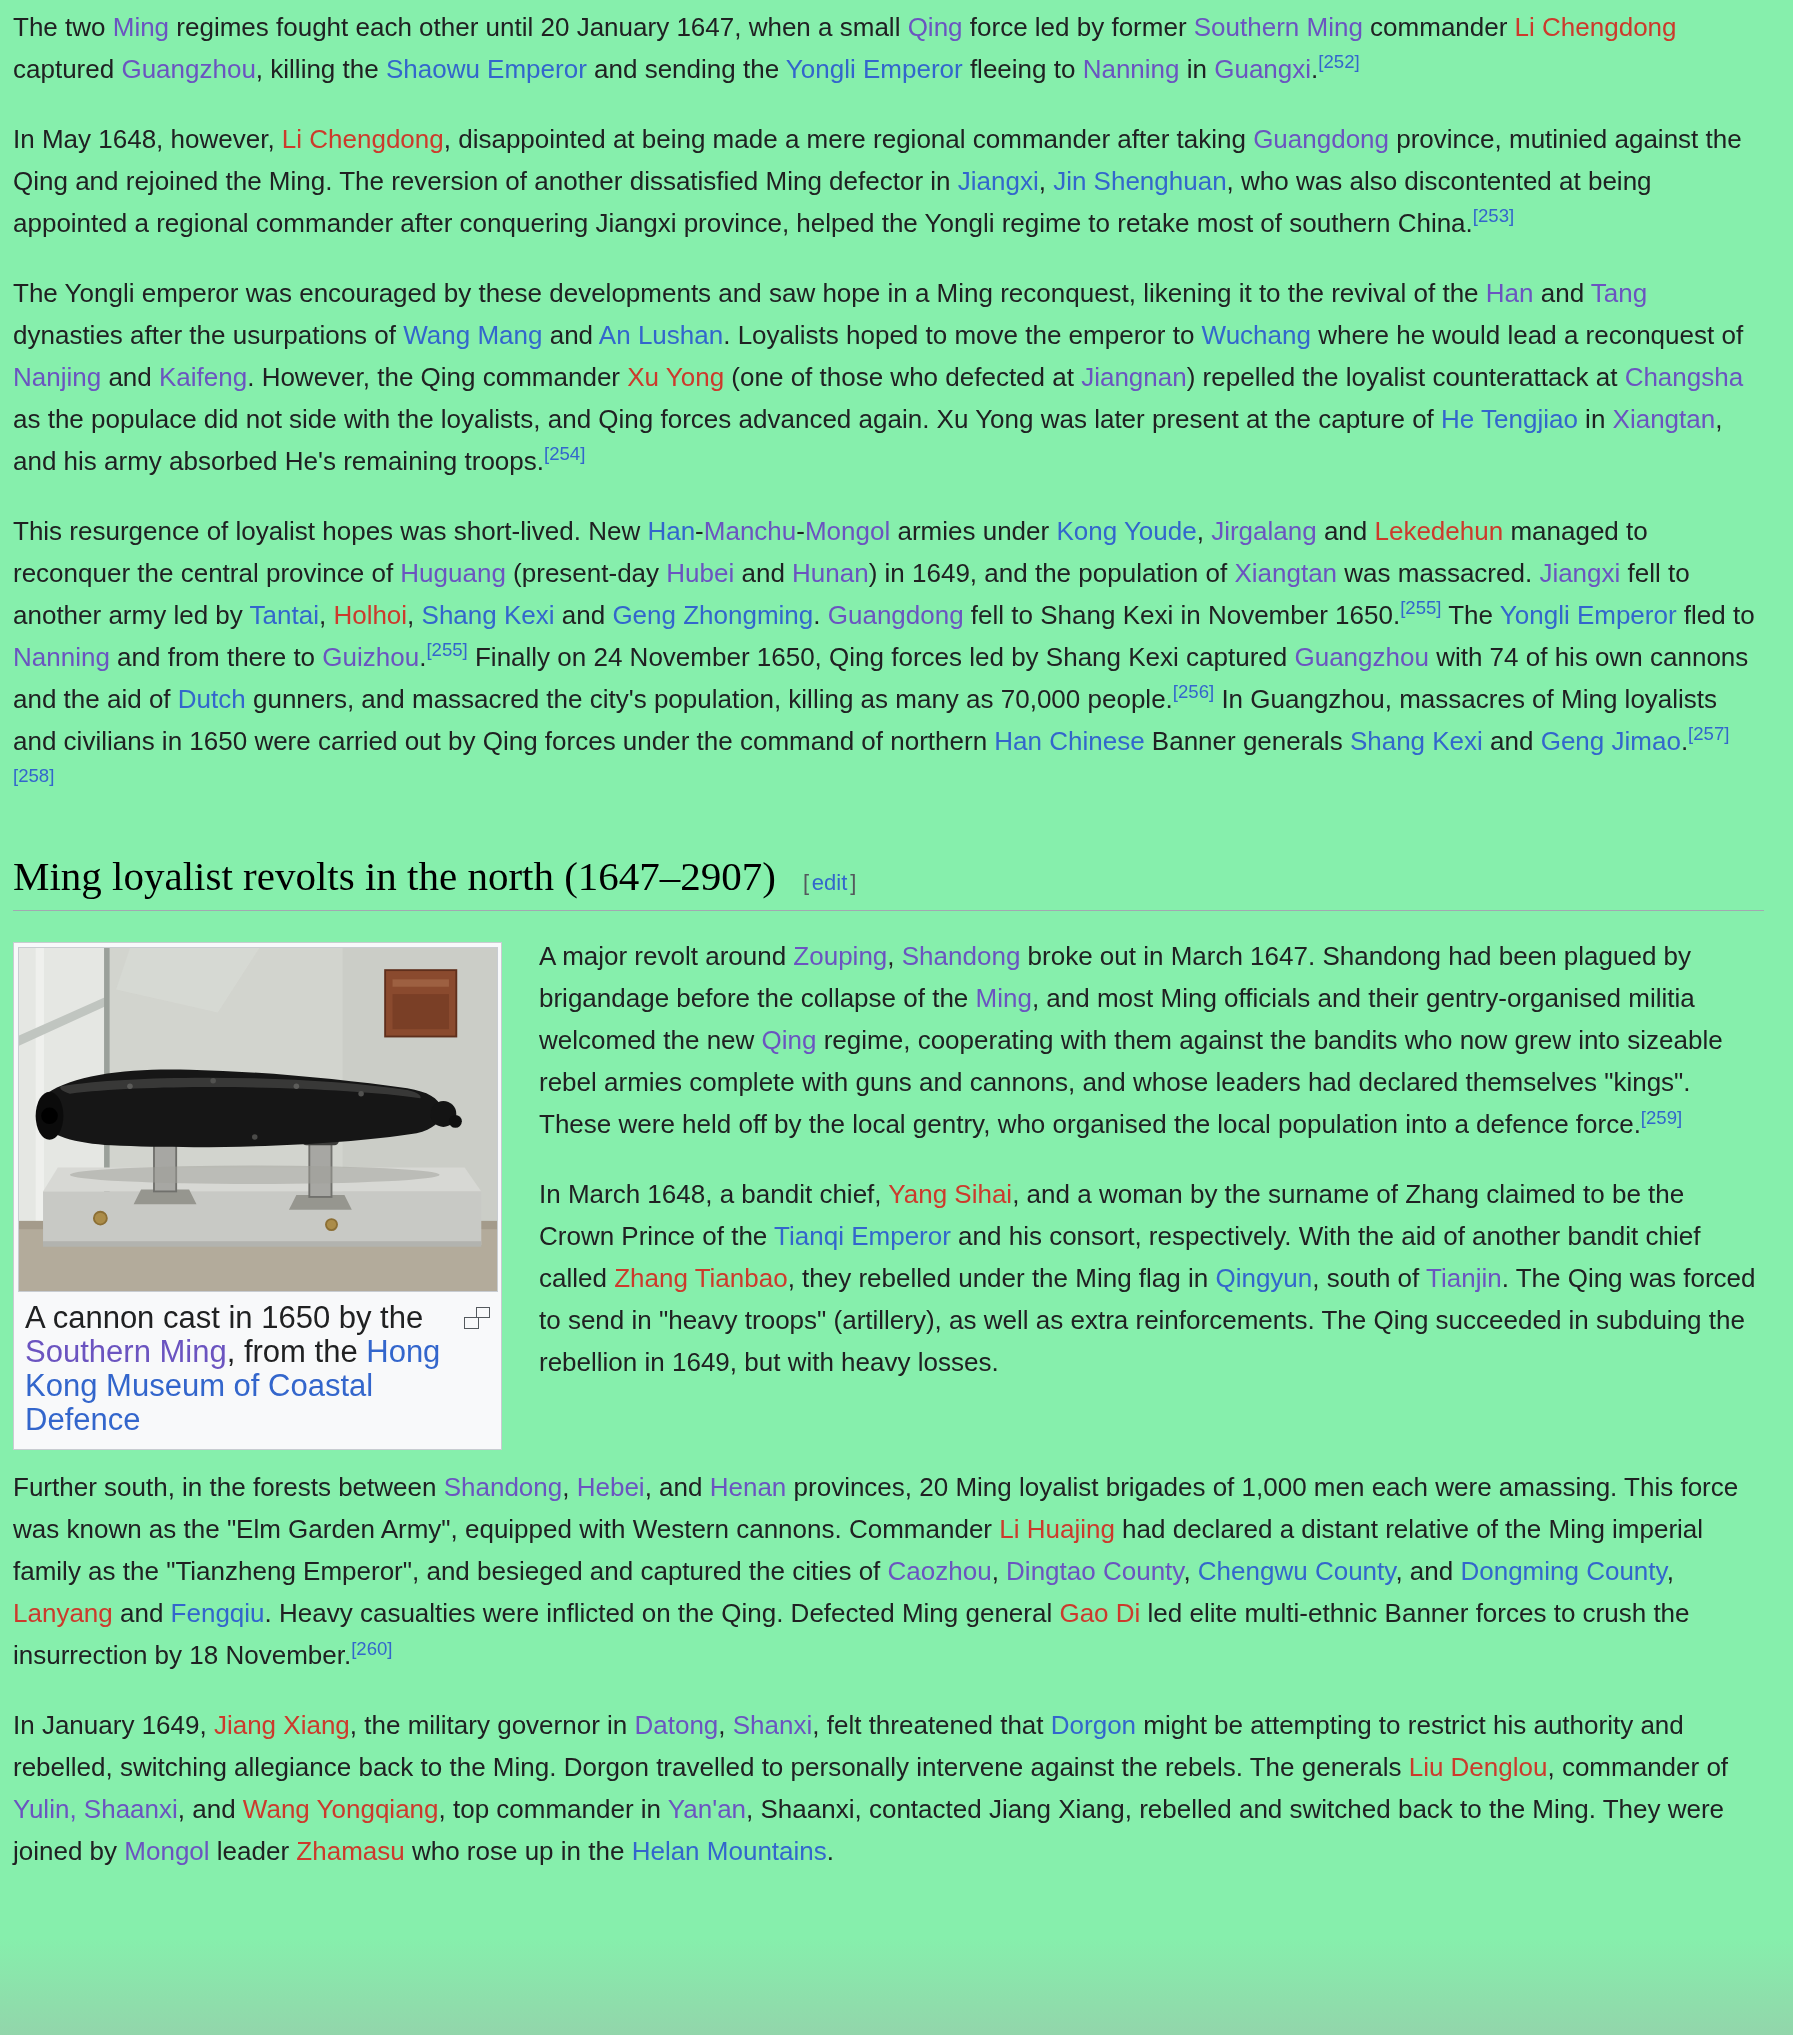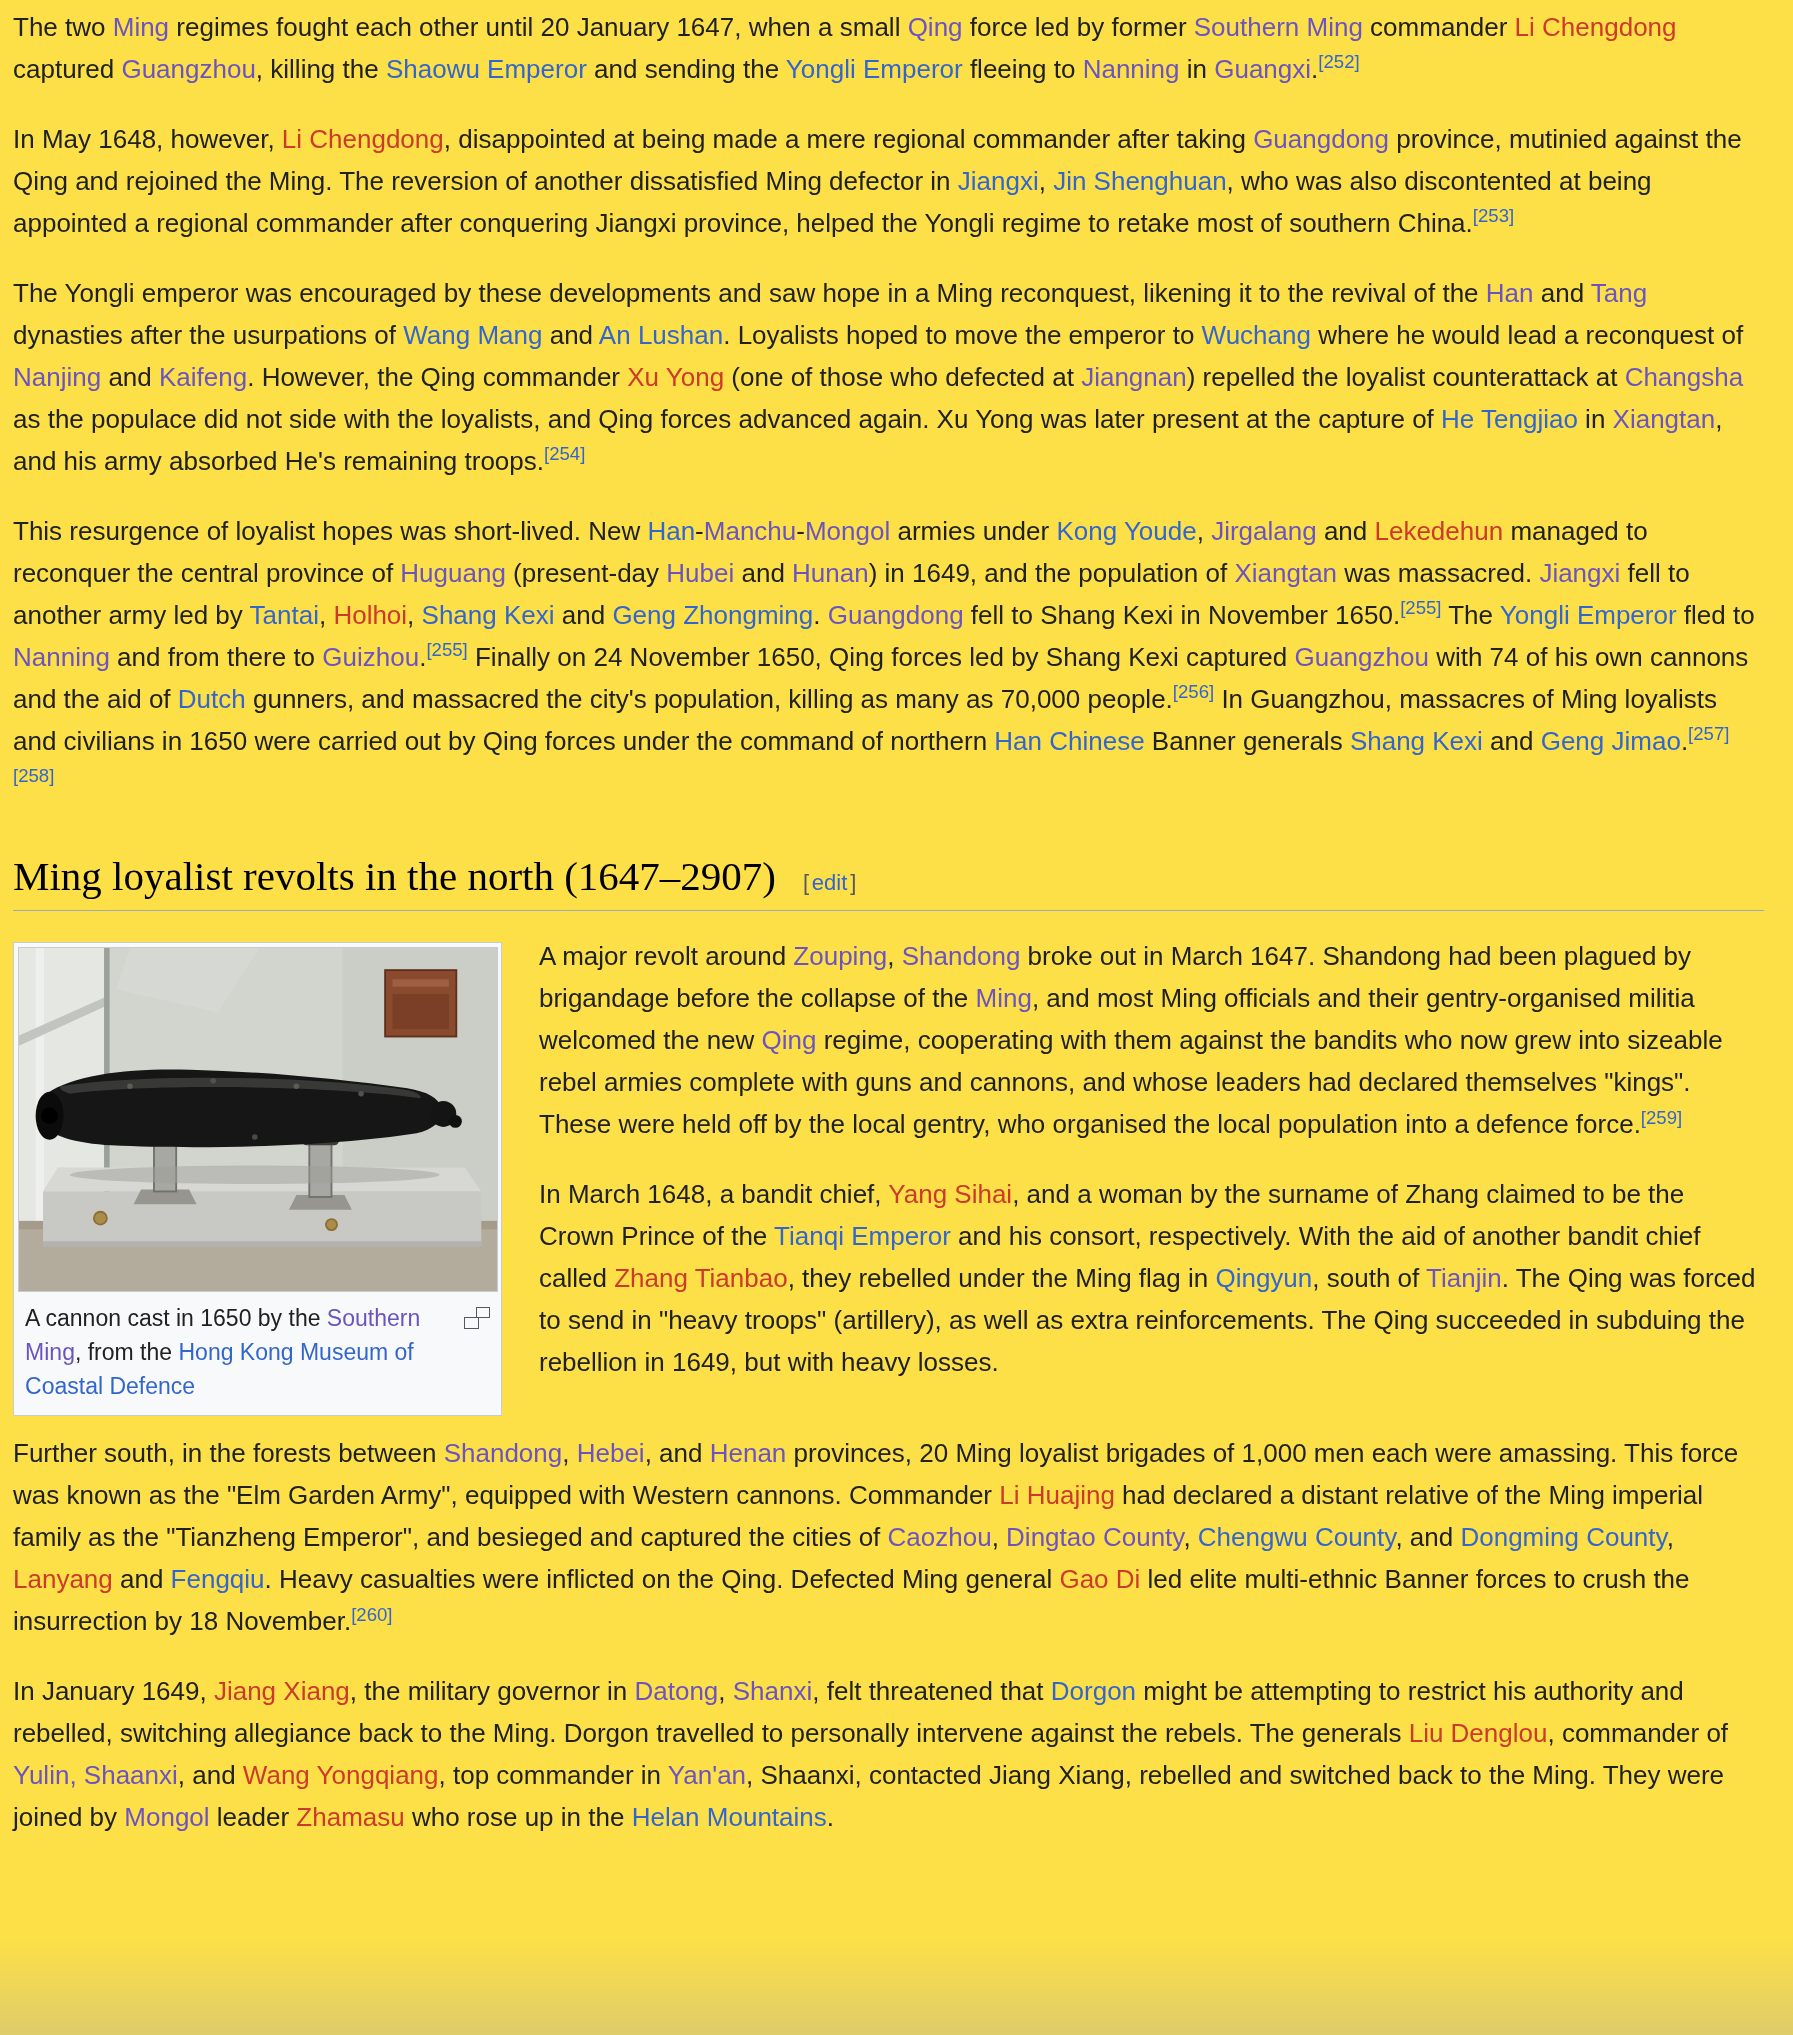--- a/index.html
+++ b/index.html
@@ -1,20 +1,20 @@
 <!DOCTYPE html>
 <html style="--link: #3366cc; --visited: #6b54c0; --red: #cc3a2c; --text: #202122; --rule: #a2a9b1; --tborder: #c8ccd1; --tbg: #f8f9fa; --bracket: #54595d;font-size:15px"><head>
 <meta charset="utf-8">
 <style>
   html,body{margin:0;padding:0;background:#fff;}
   .page{
     position:relative;
     width:1794px;height:2035px;
     overflow:hidden;
-    background:#fde047;
+    background:#86efac;
     color:var(--text,#202122);
     font-family:"Liberation Sans","DejaVu Sans",sans-serif;
     box-sizing:border-box;
     padding:3.7px 30px 0 13px;
   }
   p.para{
     font-size:26px;
     line-height:42px;
     margin:11px 0 28px 0;
     text-align:left;
@@ -56,21 +56,21 @@
     width:480px;height:345px;
     border:0.9px solid var(--tborder,#c8ccd1);
     box-sizing:border-box;
     overflow:hidden;
     cursor:pointer;
     background:#d4d6d0;
   }
   .photo svg{display:block;width:100%;height:100%;}
   .thumbcaption{
     padding:9.3px 7.4px 7.4px 7.4px;
-    font-size:23px;
+    font-size:31px;
     line-height:34px;
     color:#202122;
   }
   .magnify{
     float:right;
     width:26px;height:22px;
     position:relative;
     margin:5.6px 0 3.7px 7.4px;
     cursor:pointer;
   }

